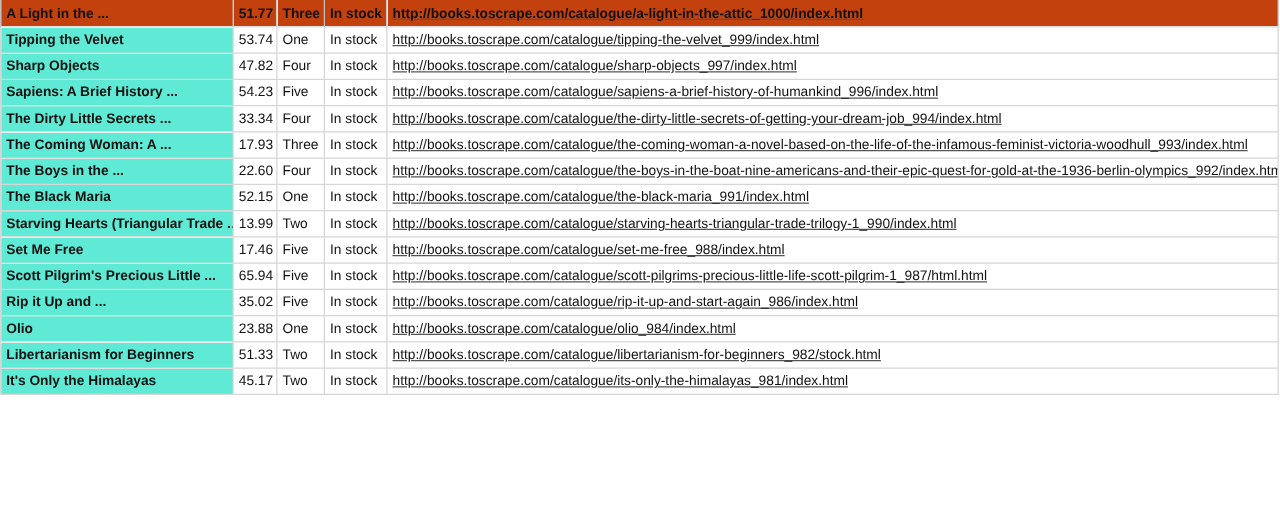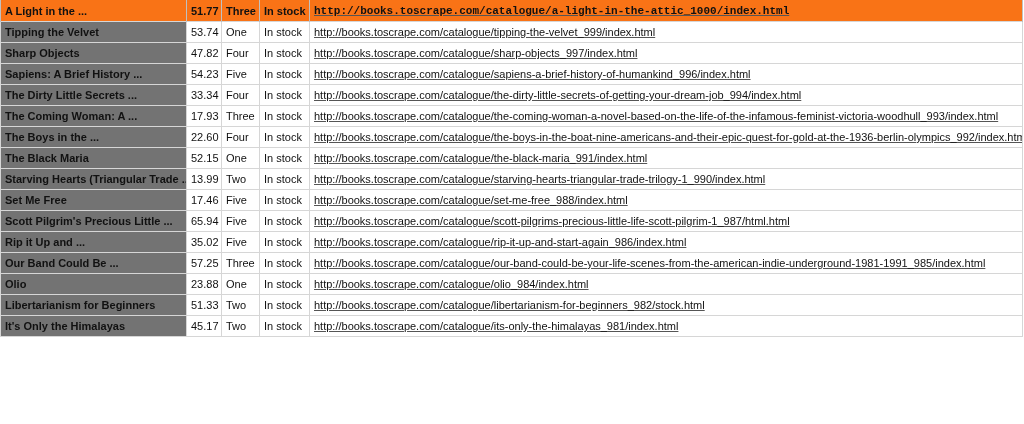--- a/index.html
+++ b/index.html
@@ -29,39 +29,39 @@
       vertical-align: middle;
       line-height: 20px;
     }
     col.c-title { width: 186px; }
     col.c-price { width: 35px; }
     col.c-rating { width: 38px; }
     col.c-stock { width: 50px; }
     col.c-url { width: auto; }
 
     td.title {
-      background: #737373;
+      background: #5eead4;
       font-weight: bold;
       border-left: 1px solid #c8c8c8;
     }
     td.url a {
       color: #111;
       text-decoration: underline;
       text-decoration-color: #555;
     }
     tr.header td {
-      background: #f97316;
+      background: #c2410c;
       font-weight: bold;
       height: 21px;
       border-top: none;
       border-bottom: 1px dotted #8a8a8a;
       border-left-color: #c0c0c0;
       border-right-color: #c0c0c0;
     }
-    tr.header td.url a { font-weight: bold; font-family: Liberation Mono, monospace; }
+    tr.header td.url a { font-weight: bold; }
     td.url { border-right: 1px solid #c8c8c8; }
   </style>
 </head>
 <body>
 
 <table class="grid">
   <colgroup>
     <col class="c-title">
       <col class="c-price">
       <col class="c-rating">
@@ -149,27 +149,20 @@
         <td class="url"><a>http://books.toscrape.com/catalogue/scott-pilgrims-precious-little-life-scott-pilgrim-1_987/html.html</a></td>
       </tr>
       <tr>
         <td class="title">Rip it Up and ...</td>
         <td class="price">35.02</td>
         <td class="rating">Five</td>
         <td class="stock">In stock</td>
         <td class="url"><a>http://books.toscrape.com/catalogue/rip-it-up-and-start-again_986/index.html</a></td>
       </tr>
       <tr>
-        <td class="title">Our Band Could Be ...</td>
-        <td class="price">57.25</td>
-        <td class="rating">Three</td>
-        <td class="stock">In stock</td>
-        <td class="url"><a>http://books.toscrape.com/catalogue/our-band-could-be-your-life-scenes-from-the-american-indie-underground-1981-1991_985/index.html</a></td>
-      </tr>
-      <tr>
         <td class="title">Olio</td>
         <td class="price">23.88</td>
         <td class="rating">One</td>
         <td class="stock">In stock</td>
         <td class="url"><a>http://books.toscrape.com/catalogue/olio_984/index.html</a></td>
       </tr>
       <tr>
         <td class="title">Libertarianism for Beginners</td>
         <td class="price">51.33</td>
         <td class="rating">Two</td>

